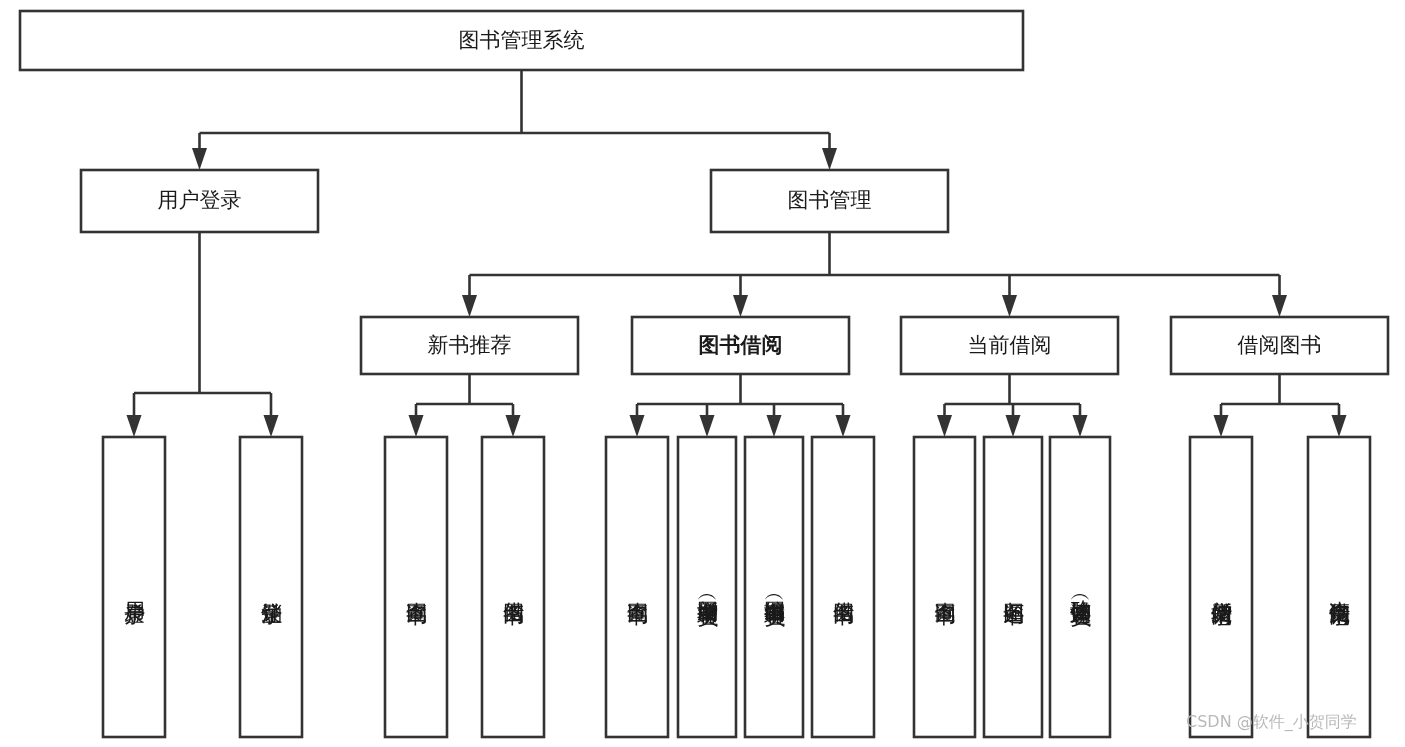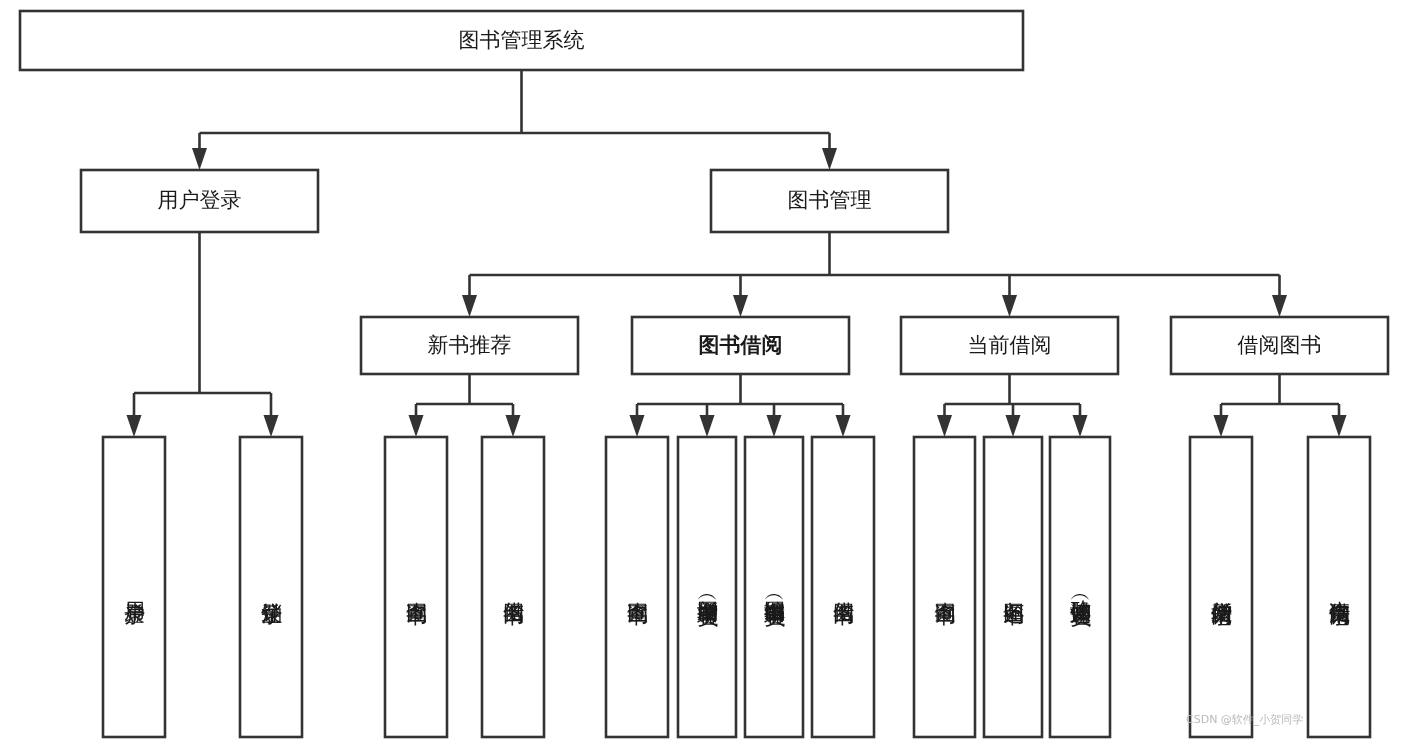--- a/index.html
+++ b/index.html
@@ -60,21 +60,21 @@
   .label-v {
     writing-mode: vertical-rl;
     text-orientation: upright;
     font-size: 21px;
     letter-spacing: 1px;
   }
   .watermark {
     position: absolute;
     left: 1186px;
     top: 712px;
-    font-size: 11px;
+    font-size: 16px;
     color: #b9b9b9;
     font-family: "DejaVu Sans", "Liberation Sans", sans-serif;
     white-space: nowrap;
     user-select: none;
   }
 </style>
 </head>
 <body>
 
 <div id="diagram-root">

